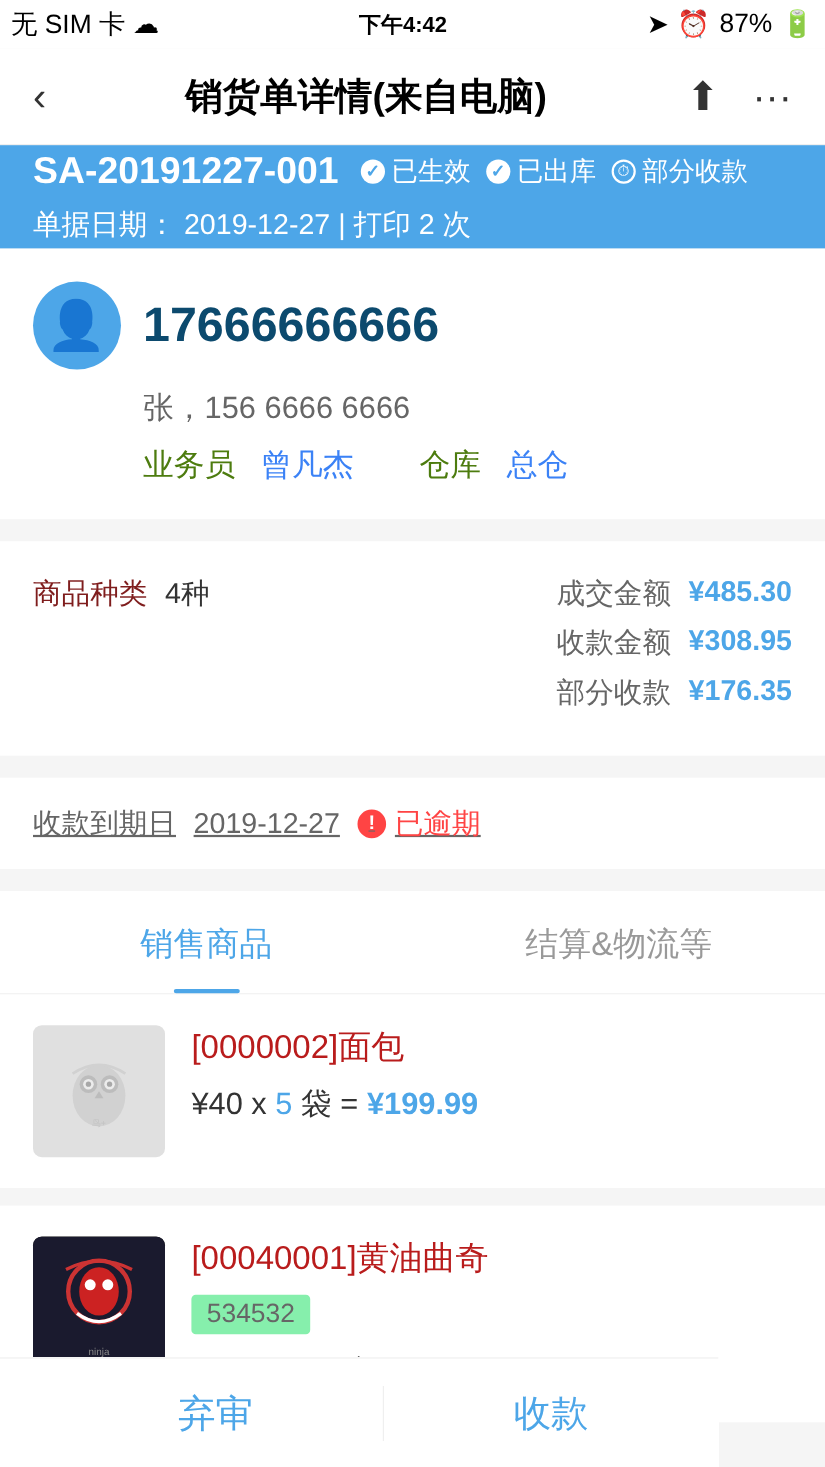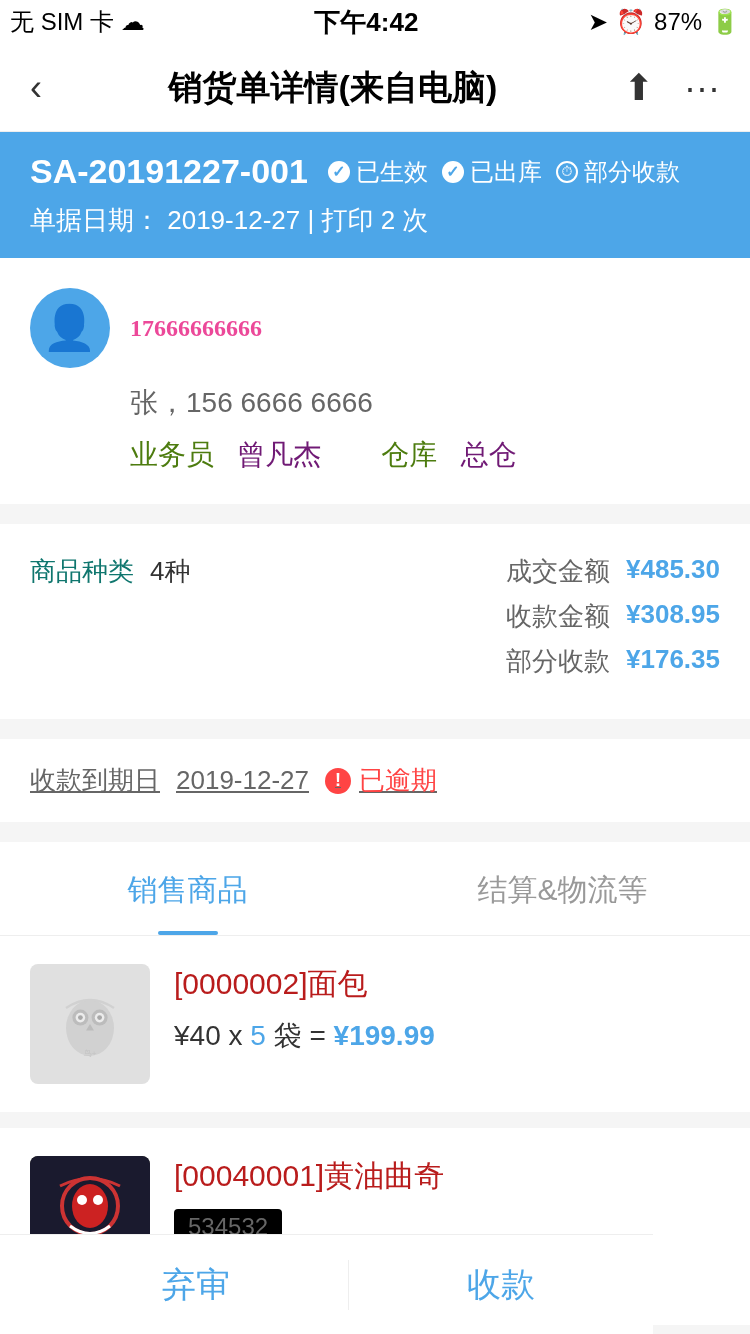--- a/index.html
+++ b/index.html
@@ -16,21 +16,21 @@
       height: 44px;
       background: #fff;
       display: flex;
       align-items: center;
       justify-content: space-between;
       padding: 0 10px;
       font-size: 24px;
       font-weight: 500;
     }
     .status-left { display: flex; align-items: center; gap: 10px; }
-    .status-center { font-weight: 600; font-size: 26px; }
+    .status-center { font-weight: 600; font-size: 20px; }
     .status-right { display: flex; align-items: center; gap: 8px; }
 
     
     .nav-bar {
       height: 88px;
       background: #fff;
       display: flex;
       align-items: center;
       justify-content: space-between;
       padding: 0 30px;
@@ -44,21 +44,21 @@
     .nav-icon {
       font-size: 36px;
       color: #333;
       cursor: pointer;
     }
     .nav-right { display: flex; align-items: center; gap: 30px; }
 
     
     .header-banner {
       background: #4da6e8;
-      padding: 20px 30px;
+      padding: 4px 30px;
     }
     .banner-top {
       display: flex;
       align-items: center;
       gap: 20px;
       margin-bottom: 12px;
     }
     .order-id {
       font-size: 34px;
       font-weight: 700;
@@ -125,61 +125,60 @@
       display: flex;
       align-items: center;
       justify-content: center;
       flex-shrink: 0;
     }
     .avatar-icon {
       font-size: 44px;
       color: #fff;
     }
     .customer-name {
-      font-size: 24px;
+      font-size: 44px;
       font-weight: 600;
-      color: #ec4899;
-      font-family: Liberation Serif, serif;
+      color: #0c4a6e;
     }
     .customer-detail {
       font-size: 28px;
       color: #666;
       margin-bottom: 14px;
       padding-left: 100px;
     }
     .customer-meta {
       display: flex;
       align-items: center;
       gap: 60px;
       padding-left: 100px;
       font-size: 28px;
       color: #666;
     }
     .meta-label { color: #4d7c0f; }
-    .meta-value { color: #701a75; font-weight: 500; }
+    .meta-value { color: #3b82f6; font-weight: 500; }
 
     
     .summary-section {
       background: #fff;
       padding: 30px;
       margin-bottom: 20px;
       display: flex;
       align-items: flex-start;
       justify-content: space-between;
     }
     .summary-left { }
     .summary-right { text-align: right; }
     .summary-row {
       display: flex;
       align-items: center;
       gap: 16px;
       margin-bottom: 6px;
       font-size: 26px;
     }
-    .summary-label { color: #0f766e; }
+    .summary-label { color: #7f1d1d; }
     .summary-count { color: #333; font-weight: 500; }
     .summary-amount-label { color: #666; }
     .summary-amount-value { color: #4da6e8; font-weight: 600; }
     .summary-amount-row {
       display: flex;
       align-items: flex-start;
       justify-content: flex-end;
       gap: 16px;
       margin-bottom: 10px;
       font-size: 26px;
@@ -273,21 +272,21 @@
     }
     .product-info { flex: 1; }
     .product-name {
       font-size: 30px;
       color: #b91c1c;
       font-weight: 500;
       margin-bottom: 12px;
     }
     .product-sku {
       display: inline-block;
-      background: #000000;
+      background: #86efac;
       border-radius: 4px;
       padding: 4px 14px;
       font-size: 24px;
       color: #666;
       margin-bottom: 14px;
     }
     .product-price {
       font-size: 28px;
       color: #333;
     }

